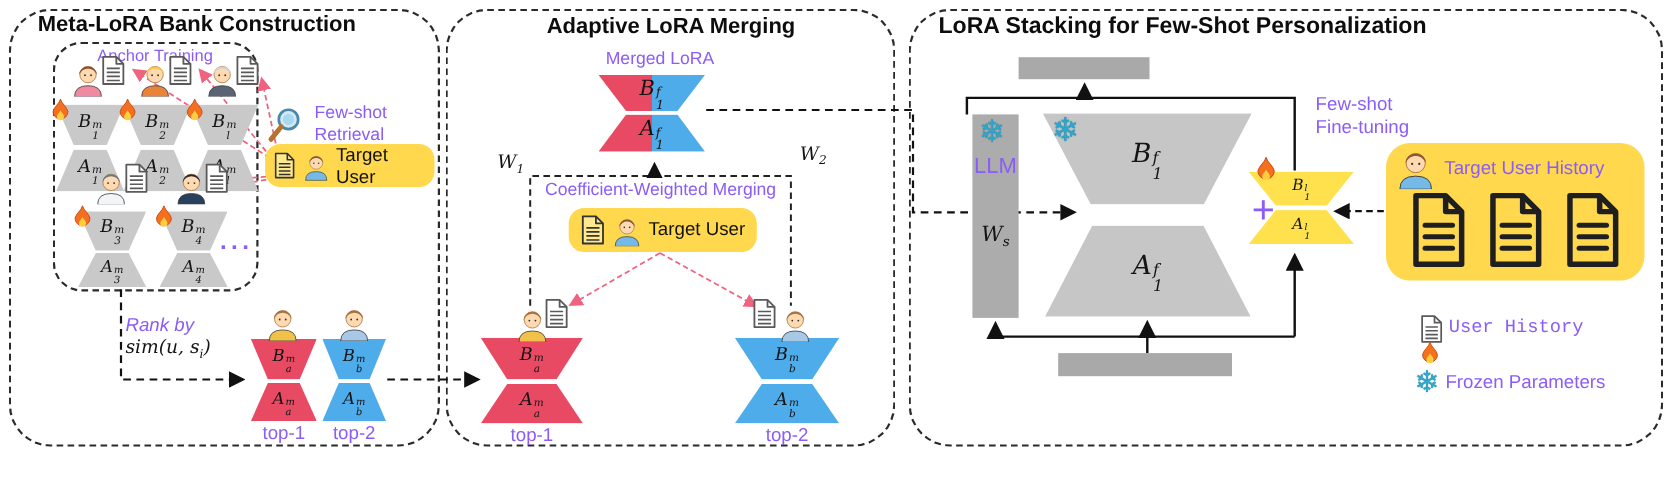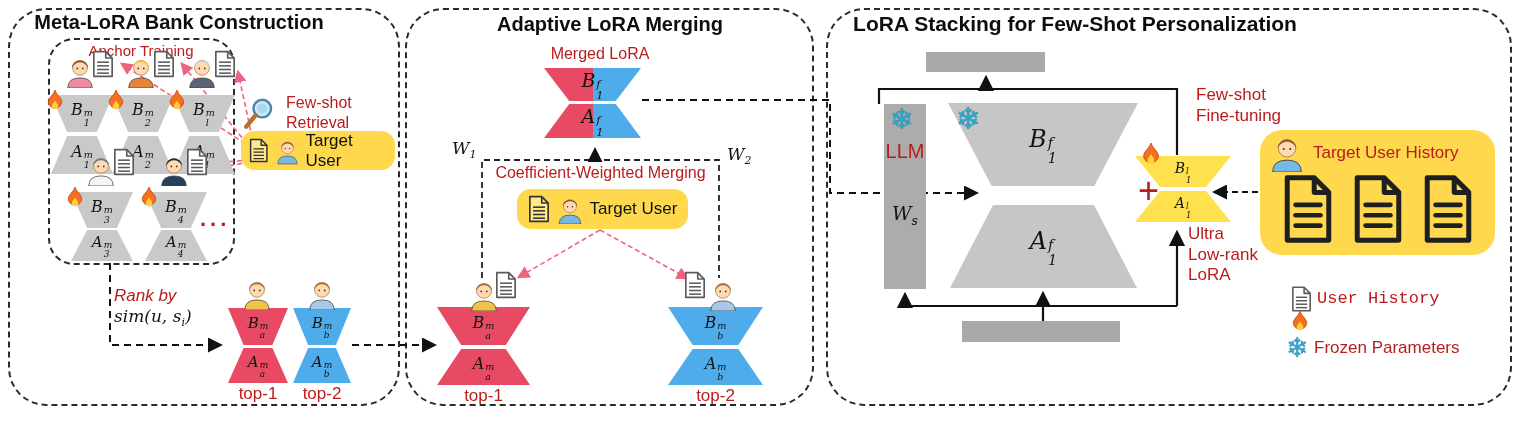--- a/index.html
+++ b/index.html
@@ -1,21 +1,21 @@
 <!DOCTYPE html>
 <html><head>
 <meta charset="utf-8">
 <style>
   html,body{margin:0;padding:0;background:#fff;}
   #canvas{position:relative;width:1518px;height:435px;background:#fff;overflow:hidden;
           font-family:"Liberation Sans",sans-serif;color:#111;}
   .panel{position:absolute;border:2px dashed #2a2a2a;border-radius:38px;background:transparent;}
   .subpanel{position:absolute;border:2px dashed #2a2a2a;border-radius:26px;}
   .ptitle{position:absolute;font-weight:bold;text-align:center;color:#0d0d0d;}
-  .txt{position:absolute;color:#b91c1c;}
+  .txt{position:absolute;color:#8b5cf6;}
   .ctr{text-align:center;}
   .trap{position:absolute;display:flex;align-items:center;justify-content:center;}
   .tb{clip-path:polygon(0 0,100% 0,74% 100%,26% 100%);}
   .ta{clip-path:polygon(26% 0,74% 0,100% 100%,0 100%);}
   .tb-big{clip-path:polygon(0 0,100% 0,77% 100%,23% 100%);}
   .ta-big{clip-path:polygon(23% 0,77% 0,100% 100%,0 100%);}
   .gray{background:#C9C9C9;}
   .graybig{background:#C6C6C6;}
   .red{background:#E84A64;}
   .blue{background:#4FACEA;}
@@ -303,21 +303,21 @@
           <span>1</span>
         </span></span>
   </div>
   <div class="trap ta split z2" style="left:544px;top:104px;width:97px;height:34px;">
     <span class="ml s19"><span>A</span><span class="msp">
           <span>f</span>
           <span>1</span>
         </span></span>
   </div>
   <div class="txt s17 ml z2" style="left:452px;top:138px;"><span>W</span><sub>1</sub></div>
-  <div class="txt s17 ml z2" style="left:727px;top:144px;"><span>W</span><sub>2</sub></div>
+  <div class="txt s17 ml z2" style="left:727px;top:130px;"><span>W</span><sub>2</sub></div>
   <div class="txt s16 ctr z2" style="left:484px;top:164px;width:233px;">Coefficient-Weighted Merging</div>
   <div class="ybox z2" style="left:517px;top:189px;width:155px;height:40px;justify-content:center;">
     <svg width="22" height="28" style="--docfill:#FFE98A;--docstroke:#333">
         <use href="#sym-doc"></use>
       </svg>
     <svg width="30" height="30">
         <use href="#sym-avatar" style="--hair:#8a5a33;--shirt:#74b9e8"></use>
       </svg>
     <span class="s17">Target User</span>
   </div>
@@ -399,25 +399,20 @@
         </span></span>
   </div>
   <svg class="icon z3" style="left:1139px;top:142px;" width="24" height="28">
       <use href="#sym-flame"></use>
     </svg>
 
   <div class="txt s17 lh12 z2" style="left:1196px;top:85px;">
     <div>Few-shot</div>
       <div>Fine-tuning</div>
   </div>
-  <div class="txt s17 lh12 z2" style="left:1188px;top:224px;">
-    <div>Ultra</div>
-      <div>Low-rank</div>
-      <div>LoRA</div>
-  </div>
 
   <div class="bar z2" style="left:962px;top:321px;width:158px;height:21px;"></div>
 
   <div class="z2" style="position:absolute;left:1260px;top:130px;width:235px;height:125px;background:#FFD84D;border-radius:22px;"></div>
   <svg class="icon z3" style="left:1267px;top:132px;" width="40" height="40">
       <use href="#sym-avatar" style="--hair:#8a5a33;--shirt:#74b9e8"></use>
     </svg>
   <div class="txt s17 z3" style="left:1313px;top:143px;">Target User History</div>
   <svg class="icon z3" style="left:1281px;top:170px;" width="54" height="78">
       <use href="#sym-doc-big"></use>

